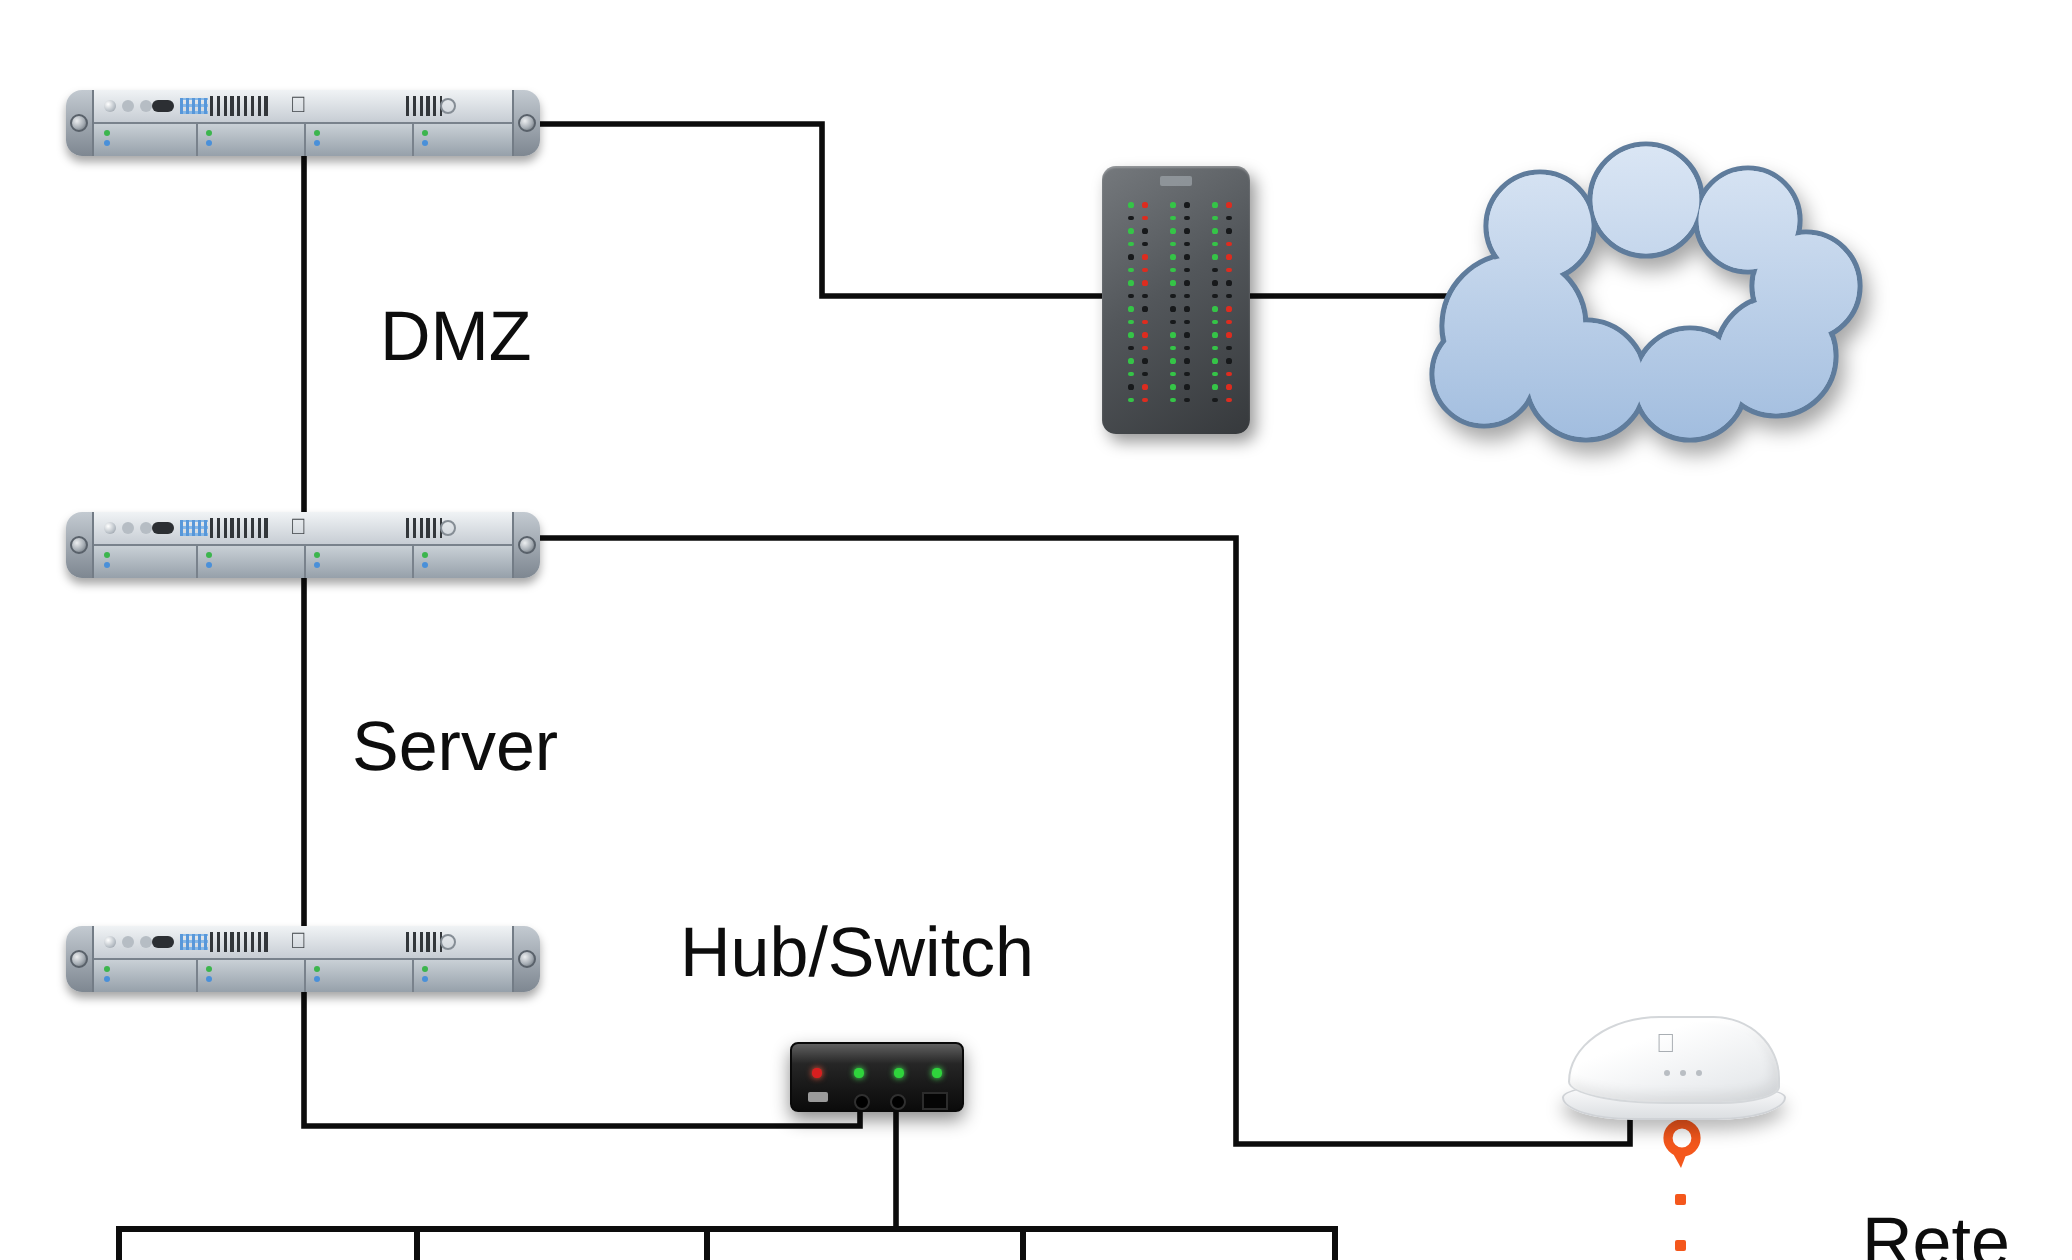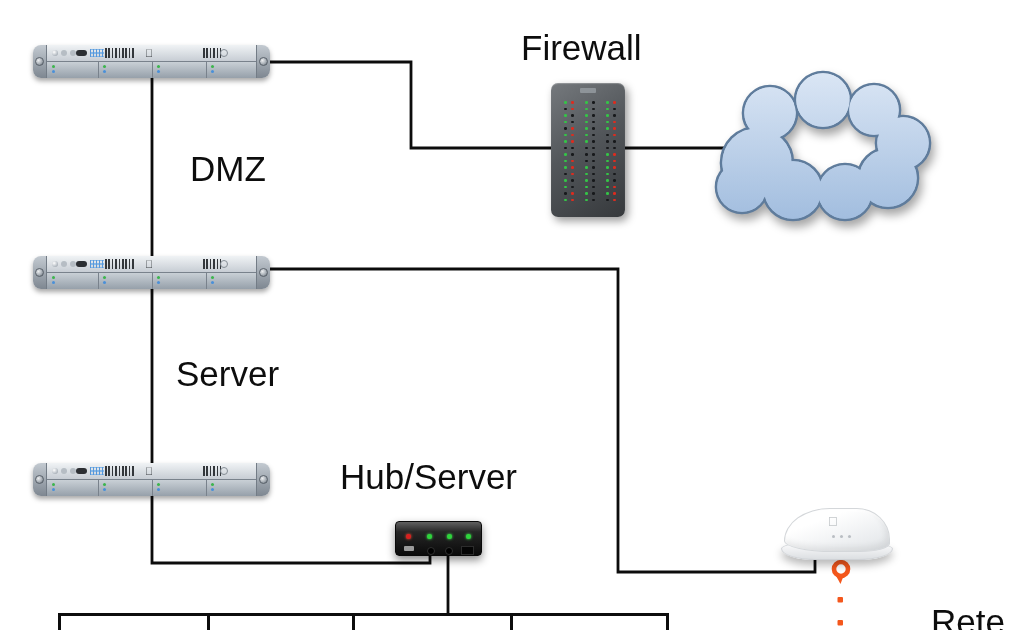--- a/index.html
+++ b/index.html
@@ -233,17 +233,16 @@
   </div>
 
   <div class="clients">
     <span class="cl-div" style="left:146px"></span>
     <span class="cl-div" style="left:291px"></span>
     <span class="cl-div" style="left:449px"></span>
   </div>
 
   <div class="label" style="left:176px;top:356px">Server</div>
   <div class="label" style="left:190px;top:151px">DMZ</div>
-  <div class="label" style="left:340px;top:459px">Hub/Server</div>
-  <div class="label" style="left:521px;top:30px">Firewall</div>
+  <div class="label" style="left:340px;top:459px">Hub/Switch</div>
   <div class="label" style="left:931px;top:604px">Rete</div>
 
 </div>
 
 </body></html>

